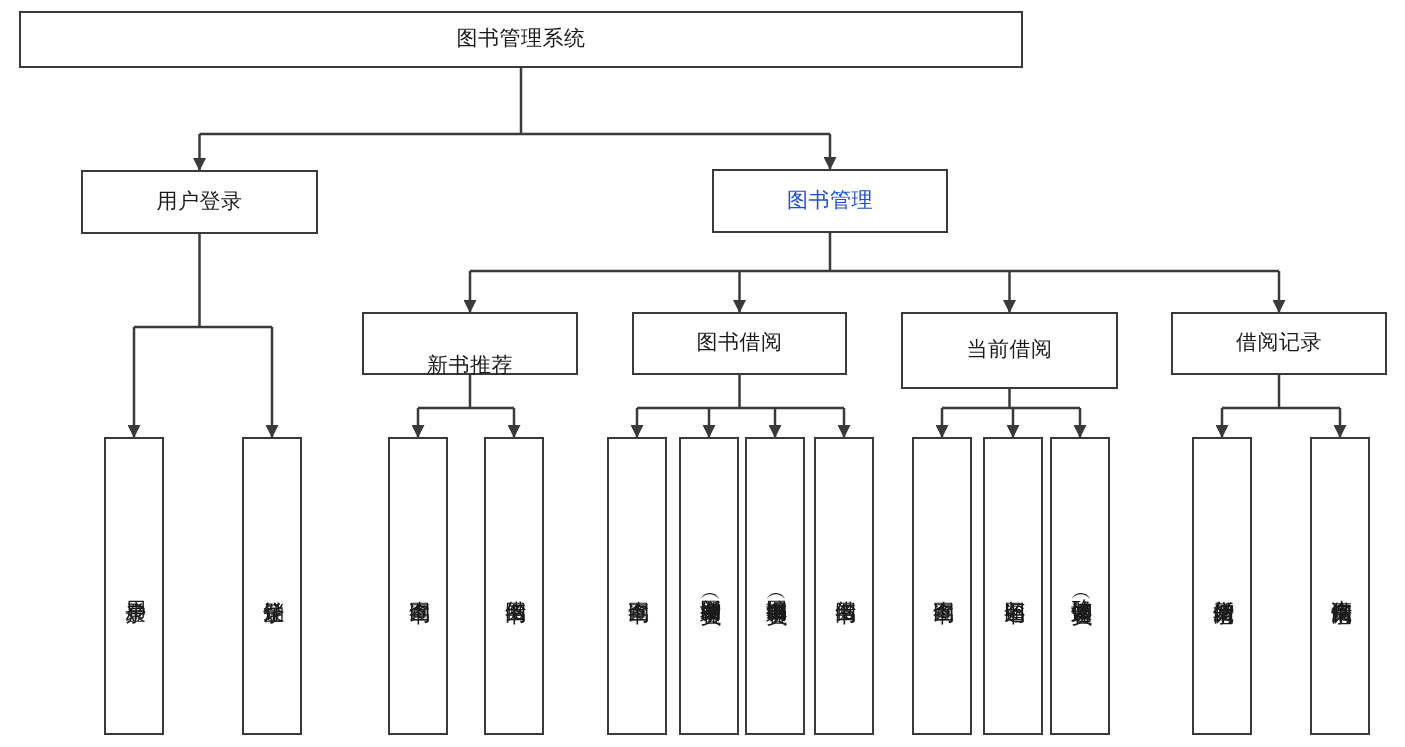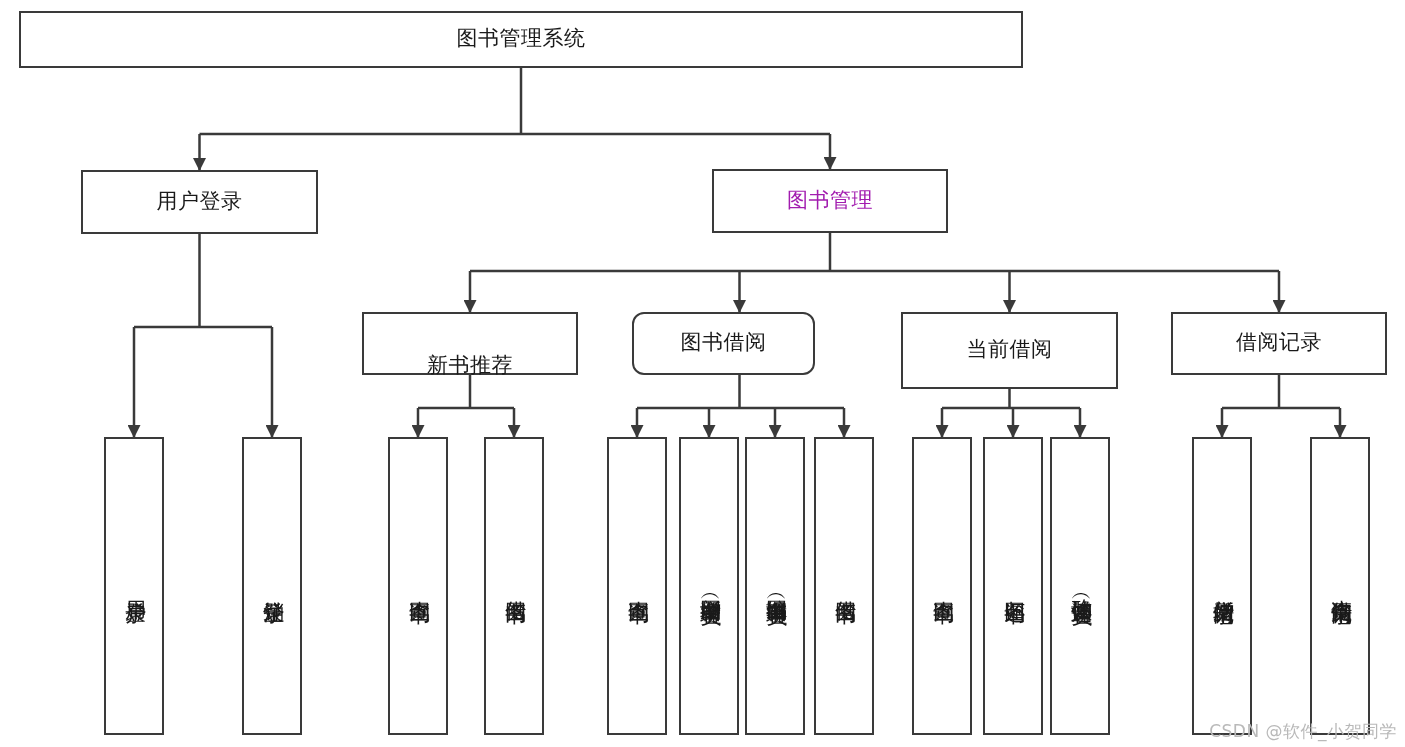--- a/index.html
+++ b/index.html
@@ -94,26 +94,26 @@
       <line x1="1340" y1="408" x2="1340" y2="437" stroke="#3a3a3a" stroke-width="2.5" stroke-linecap="butt" marker-end="url(#arrow)"></line>
     </svg>
   <div id="nodes-layer">
       <div class="node" style="left: 19px; top: 11px; width: 1004px; height: 57px; border-color: rgb(58, 58, 58); background: rgb(255, 255, 255);">
         <span class="label" style="color: rgb(26, 26, 26);">图书管理系统</span>
       </div>
       <div class="node" style="left: 81px; top: 170px; width: 237px; height: 64px; border-color: rgb(58, 58, 58); background: rgb(255, 255, 255);">
         <span class="label" style="color: rgb(26, 26, 26);">用户登录</span>
       </div>
       <div class="node" style="left: 712px; top: 169px; width: 236px; height: 64px; border-color: rgb(58, 58, 58); background: rgb(255, 255, 255);">
-        <span class="label" style="color: #a21caf;">图书管理</span>
+        <span class="label" style="color: #1d4ed8;">图书管理</span>
       </div>
       <div class="node" style="left: 362px; top: 312px; width: 216px; height: 63px; border-color: rgb(58, 58, 58); background: rgb(255, 255, 255);">
         <span class="label" style="color: rgb(26, 26, 26); margin-top: 45px;">新书推荐</span>
       </div>
-      <div class="node" style="left: 632px; top: 312px; width: 183px; height: 63px; border-color: rgb(58, 58, 58); background: rgb(255, 255, 255); border-radius: 12px;">
+      <div class="node" style="left: 632px; top: 312px; width: 215px; height: 63px; border-color: rgb(58, 58, 58); background: rgb(255, 255, 255);">
         <span class="label" style="color: rgb(26, 26, 26);">图书借阅</span>
       </div>
       <div class="node" style="left: 901px; top: 312px; width: 217px; height: 77px; border-color: rgb(58, 58, 58); background: rgb(255, 255, 255);">
         <span class="label" style="color: rgb(26, 26, 26);">当前借阅</span>
       </div>
       <div class="node" style="left: 1171px; top: 312px; width: 216px; height: 63px; border-color: rgb(58, 58, 58); background: rgb(255, 255, 255);">
         <span class="label" style="color: rgb(26, 26, 26);">借阅记录</span>
       </div>
       <div class="node leaf" style="left: 104px; top: 437px; width: 60px; height: 298px; border-color: rgb(58, 58, 58); background: rgb(255, 255, 255);">
         <span class="label" style="color: rgb(26, 26, 26);">用户登录</span>
@@ -148,14 +148,13 @@
       <div class="node leaf" style="left: 1050px; top: 437px; width: 60px; height: 298px; border-color: rgb(58, 58, 58); background: rgb(255, 255, 255);">
         <span class="label" style="color: rgb(26, 26, 26);">确认归还（管理员）</span>
       </div>
       <div class="node leaf" style="left: 1192px; top: 437px; width: 60px; height: 298px; border-color: rgb(58, 58, 58); background: rgb(255, 255, 255);">
         <span class="label" style="color: rgb(26, 26, 26);">新增借阅记录</span>
       </div>
       <div class="node leaf" style="left: 1310px; top: 437px; width: 60px; height: 298px; border-color: rgb(58, 58, 58); background: rgb(255, 255, 255);">
         <span class="label" style="color: rgb(26, 26, 26);">查询借阅记录</span>
       </div>
     </div>
-  <div id="watermark">CSDN @软件_小贺同学</div>
 </div>
 
 </body></html>

